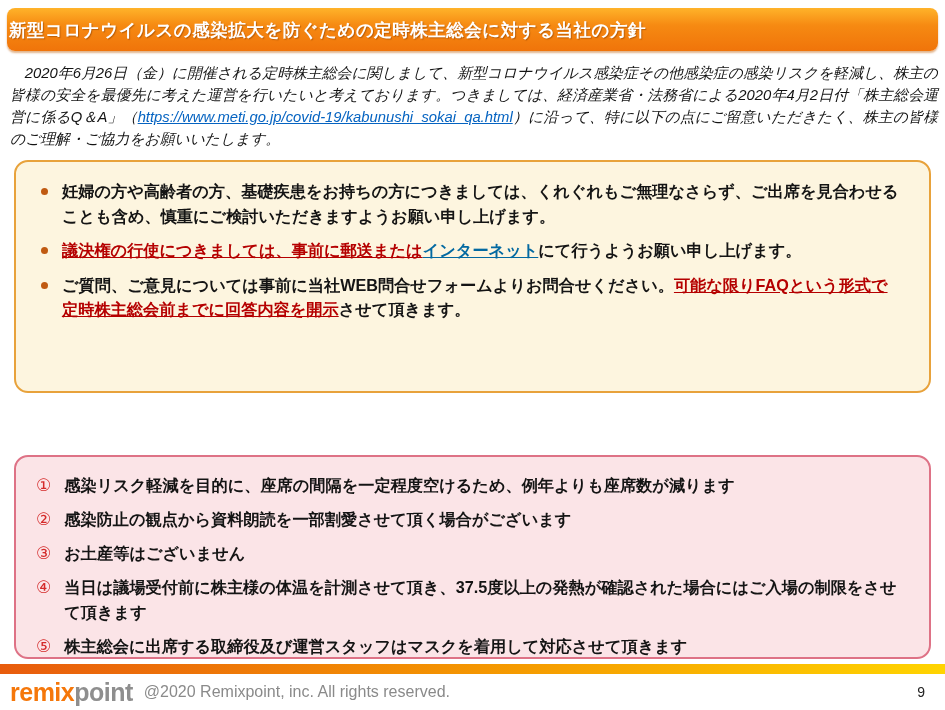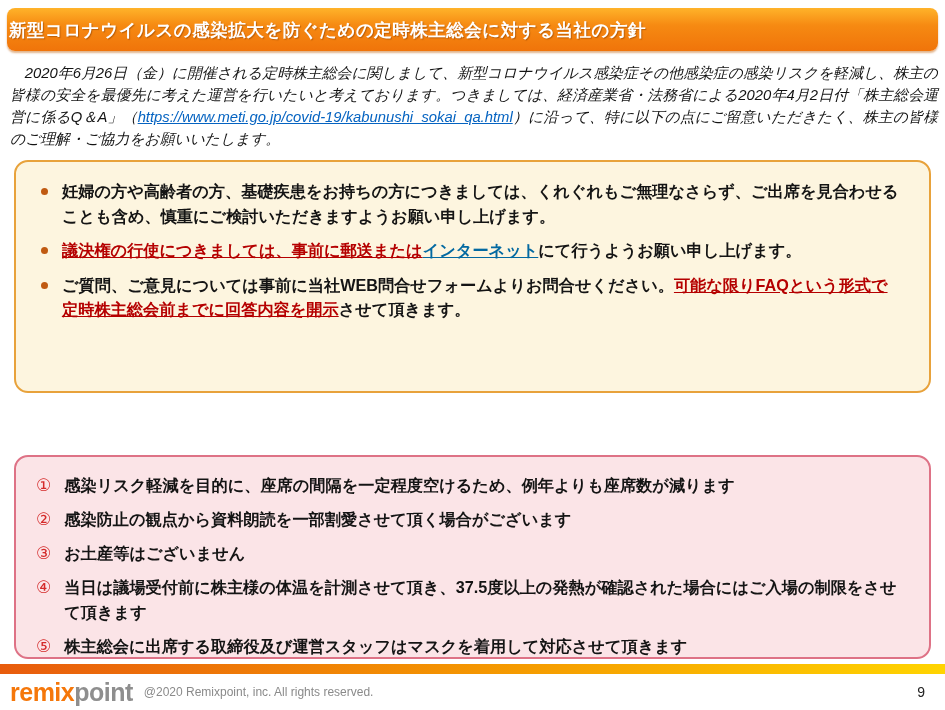--- a/index.html
+++ b/index.html
@@ -64,21 +64,21 @@
     position:absolute; left:0; right:0; top:664px; height:10px;
     background:linear-gradient(to right,#E85C0D 0%,#F59B00 55%,#FFD400 100%);
   }
   .footer-row {
     position:absolute; left:0; right:0; top:674px; height:36px;
     display:flex; align-items:center;
   }
   .logo { margin-left:10px; font-weight:bold; font-size:25px; letter-spacing:-.5px; }
   .logo-remix { color:#F5770A; }
   .logo-point { color:#8E8E8E; }
-  .copyright { margin-left:11px; color:#8A8A8A; font-size:12px; }
+  .copyright { margin-left:11px; color:#8A8A8A; font-size:16px; }
   .page-number { margin-left:auto; margin-right:20px; color:#222; font-size:14px; }
 </style>
 </head>
 <body>
 
 <div class="slide">
 
   <div class="title-bar">
     <span class="t">新型コロナウイルスの感染拡大を防ぐための定時株主総会に対する当社の方針</span>
   </div>

